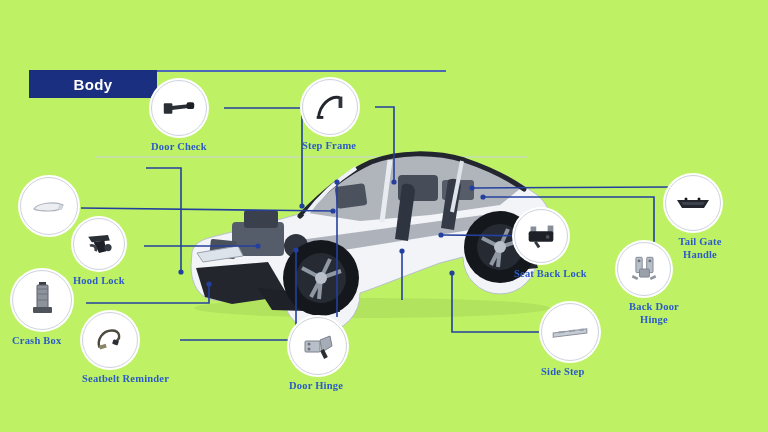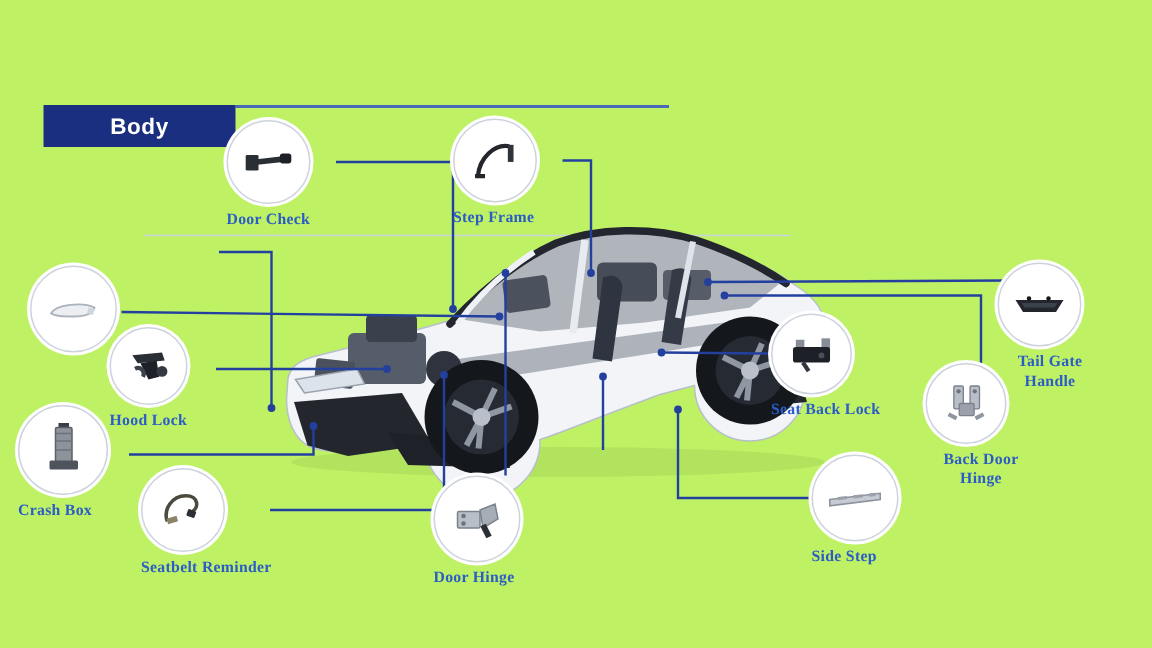--- a/index.html
+++ b/index.html
@@ -175,21 +175,21 @@
       <svg width="40" height="40" viewBox="0 0 40 40">
         <rect x="17" y="2" width="7" height="4" fill="#3a3f47"></rect>
         <rect x="15" y="5" width="11" height="23" rx="1" fill="#8e939b" stroke="#5a5f68" stroke-width="1"></rect>
         <path d="M15,9 h11 M15,14 h11 M15,20 h11" stroke="#6d737c" stroke-width="1"></path>
         <rect x="11" y="27" width="19" height="6" rx="1" fill="#4e535c"></rect>
       </svg>
     </div>
     <div class="pl">Crash Box</div>
   </div>
 
-  <div class="part" style="left:94px;top:312px;width:140px">
+  <div class="part" style="left:82px;top:312px;width:140px">
     <div class="pc" style="width:56px;height:56px">
       <svg width="38" height="38" viewBox="0 0 40 40">
         <path d="M9,28 C6,20 12,10 22,10 C31,10 32,19 25,22" fill="none" stroke="#4c4a3e" stroke-width="2.5"></path>
         <path d="M9,28 L16,26" stroke="#8a8468" stroke-width="4"></path>
         <rect x="23" y="20" width="6" height="5" rx="1" fill="#2a2e35" transform="rotate(20 26 22)"></rect>
       </svg>
     </div>
     <div class="pl">Seatbelt Reminder</div>
   </div>
 

